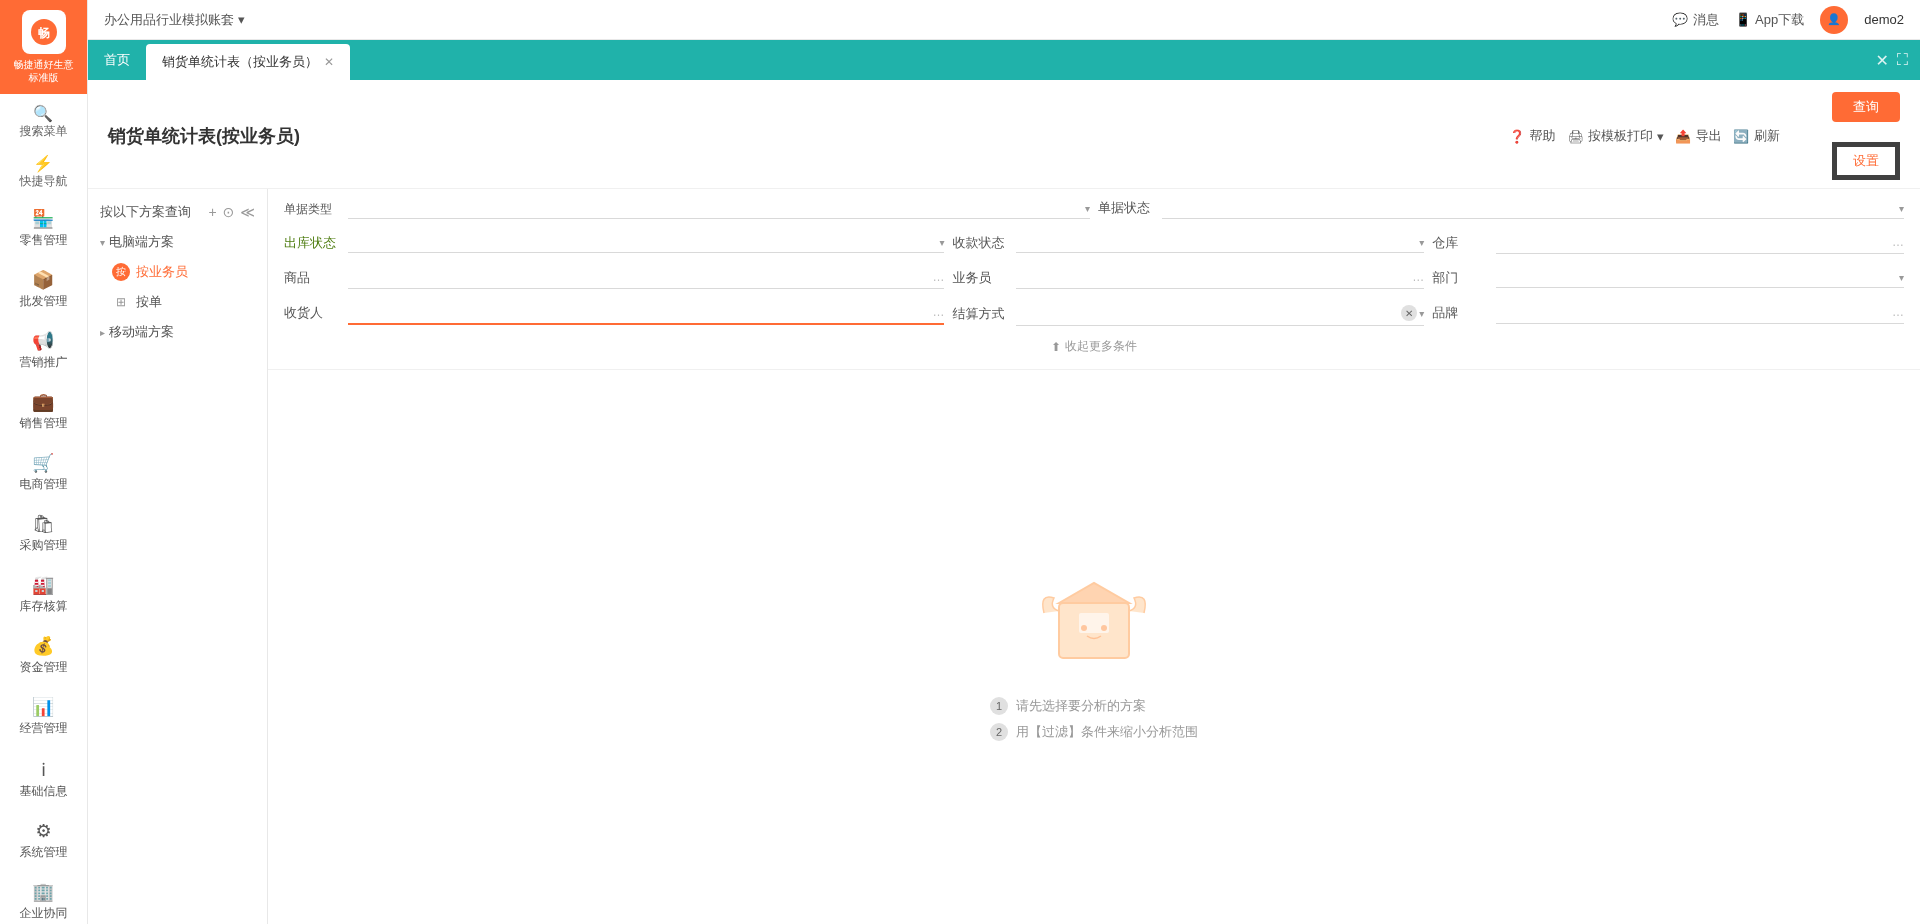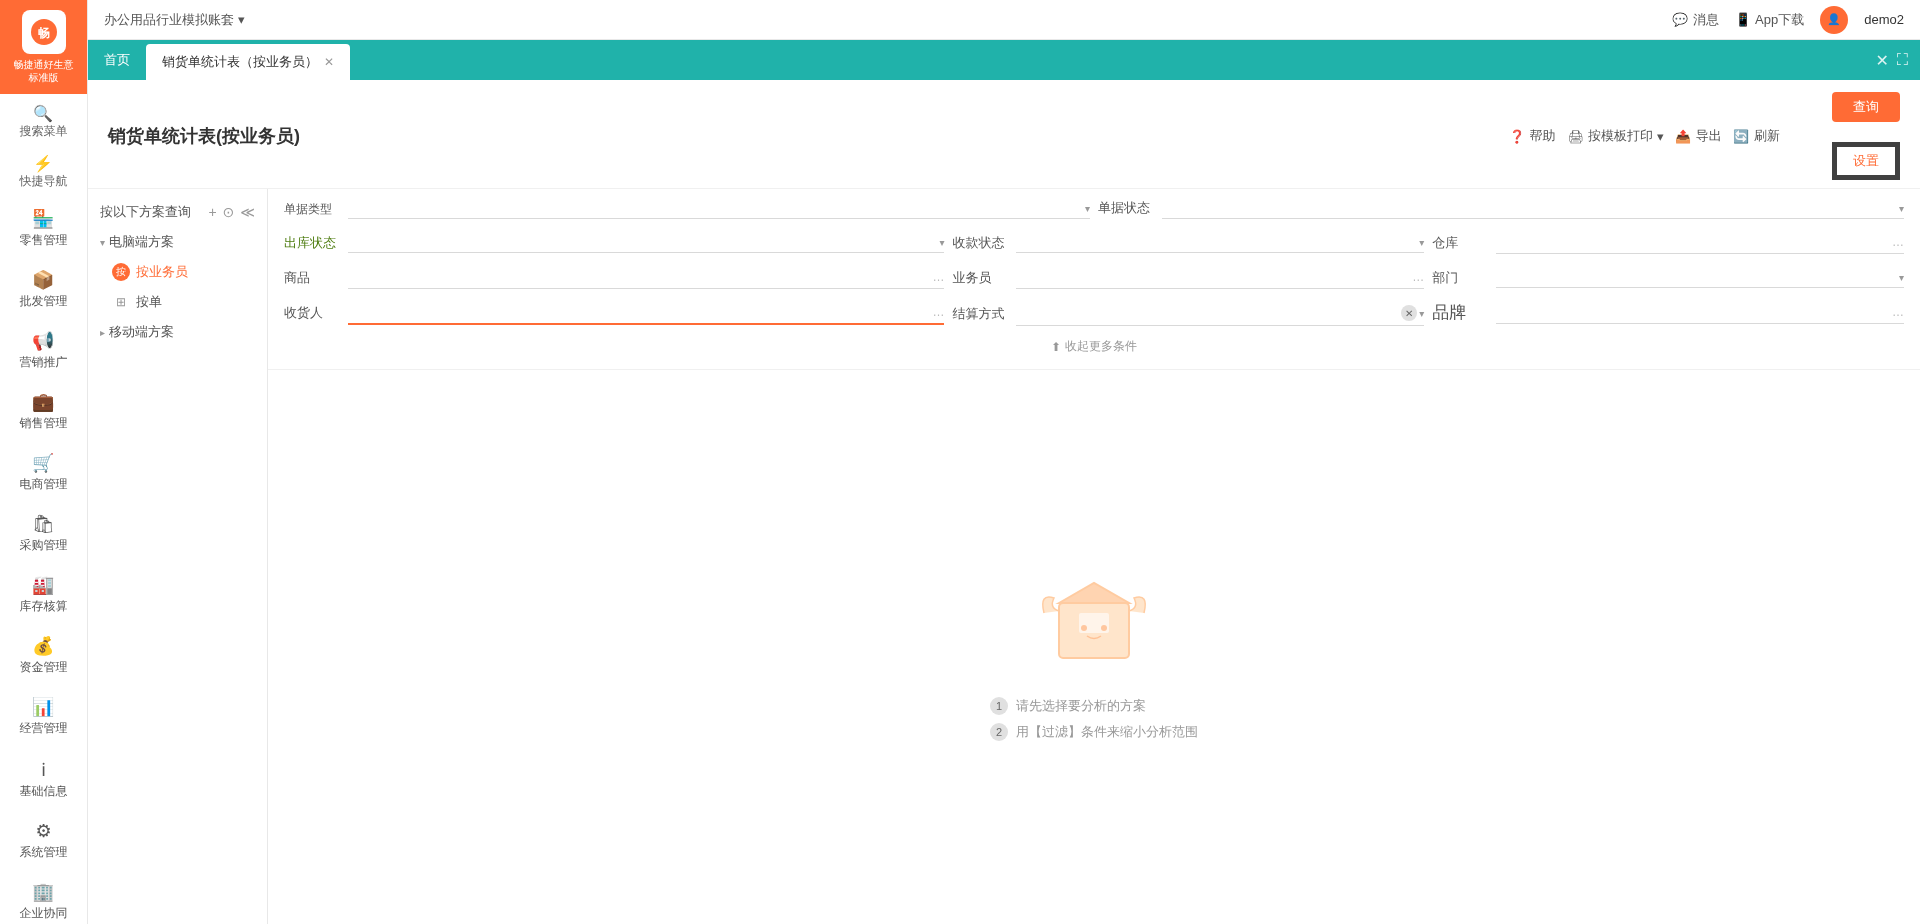--- a/index.html
+++ b/index.html
@@ -323,21 +323,21 @@
             </div>
             <div style="display:flex;align-items:center;flex:1;">
               <span style="color:#555;font-size:13px;white-space:nowrap;margin-right:8px;min-width:56px;">结算方式</span>
               <div style="flex:1;display:flex;align-items:center;border-bottom:1px solid #d9d9d9;padding:4px 0;cursor:pointer;">
                 <span style="flex:1;font-size:13px;color:#333;"></span>
                 <span style="background:#e0e0e0;border-radius:50%;width:16px;height:16px;display:flex;align-items:center;justify-content:center;font-size:10px;color:#666;cursor:pointer;margin-right:2px;">✕</span>
                 <span style="color:#999;font-size:10px;">▾</span>
               </div>
             </div>
             <div style="display:flex;align-items:center;flex:1;">
-              <span style="color:#555;font-size:17px;white-space:nowrap;margin-right:8px;min-width:56px;">品牌</span>
+              <span style="color:#555;font-size:13px;white-space:nowrap;margin-right:8px;min-width:56px;">品牌</span>
               <div style="flex:1;display:flex;align-items:center;border-bottom:1px solid #d9d9d9;padding:4px 0;cursor:pointer;">
                 <span style="flex:1;color:#999;font-size:13px;"></span>
                 <span style="color:#bbb;font-size:12px;">…</span>
               </div>
             </div>
           </div>
 
           <div style="text-align:center;padding:4px 0;">
             <span style="display:inline-flex;align-items:center;gap:4px;color:#999;font-size:12px;cursor:pointer;">
               <span>⬆</span>

